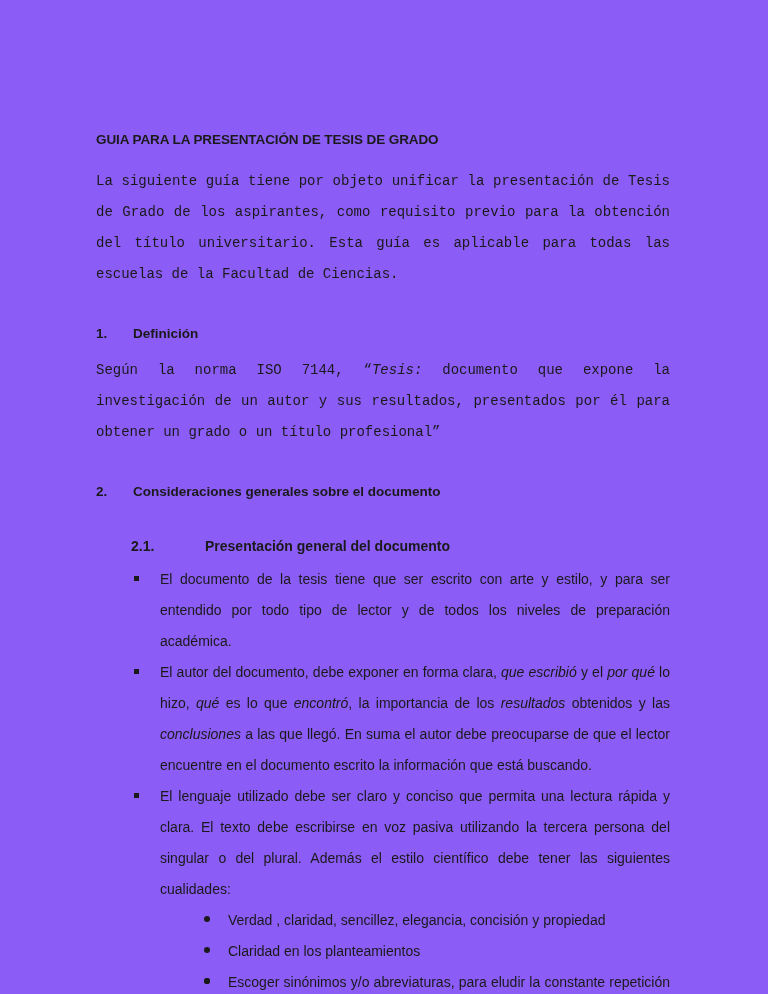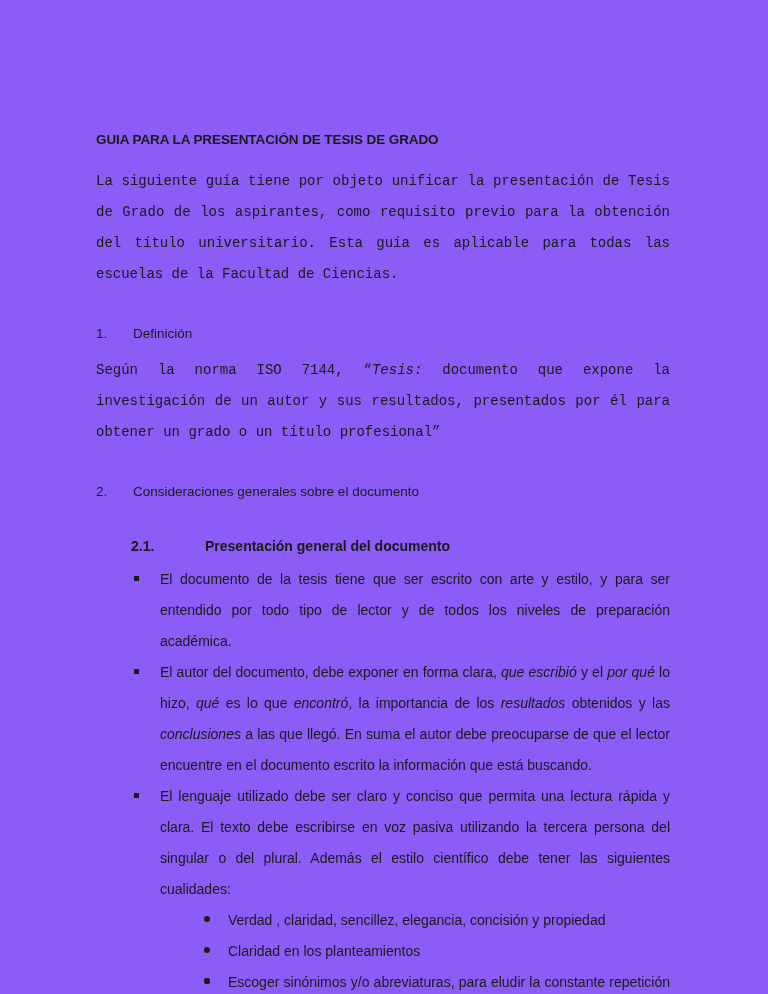--- a/index.html
+++ b/index.html
@@ -47,21 +47,21 @@
     text-justify: inter-word;
     margin: 0;
     hyphens: none;
     font-family: Liberation Mono, monospace;
   }
 
   
   .section-heading {
     display: block;
     font-size: 13.5px;
-    font-weight: normal;
+    font-weight: bold;
     line-height: 31px;
     margin: 17px 0 6px 0;
     white-space: nowrap;
   }
   .section-heading .num {
     display: inline-block;
     width: 37px;
   }
 
   .gap-before { margin-top: 28px; }

